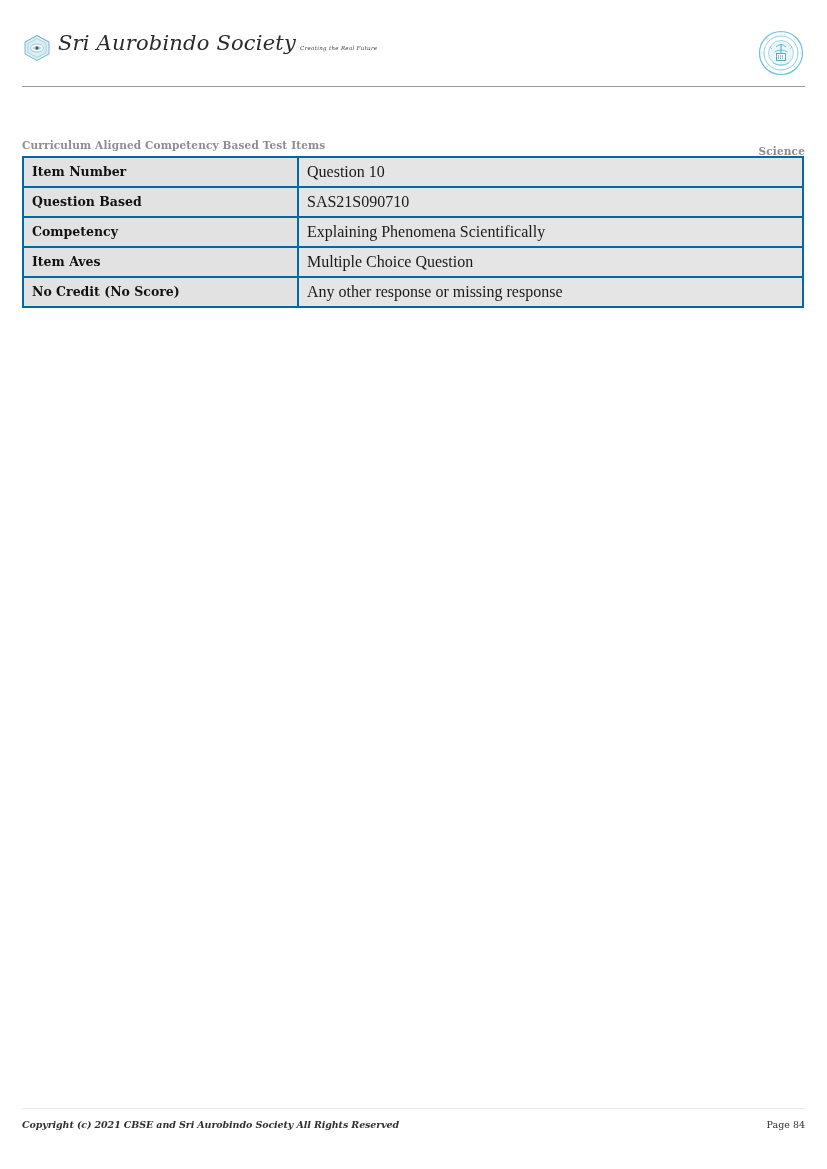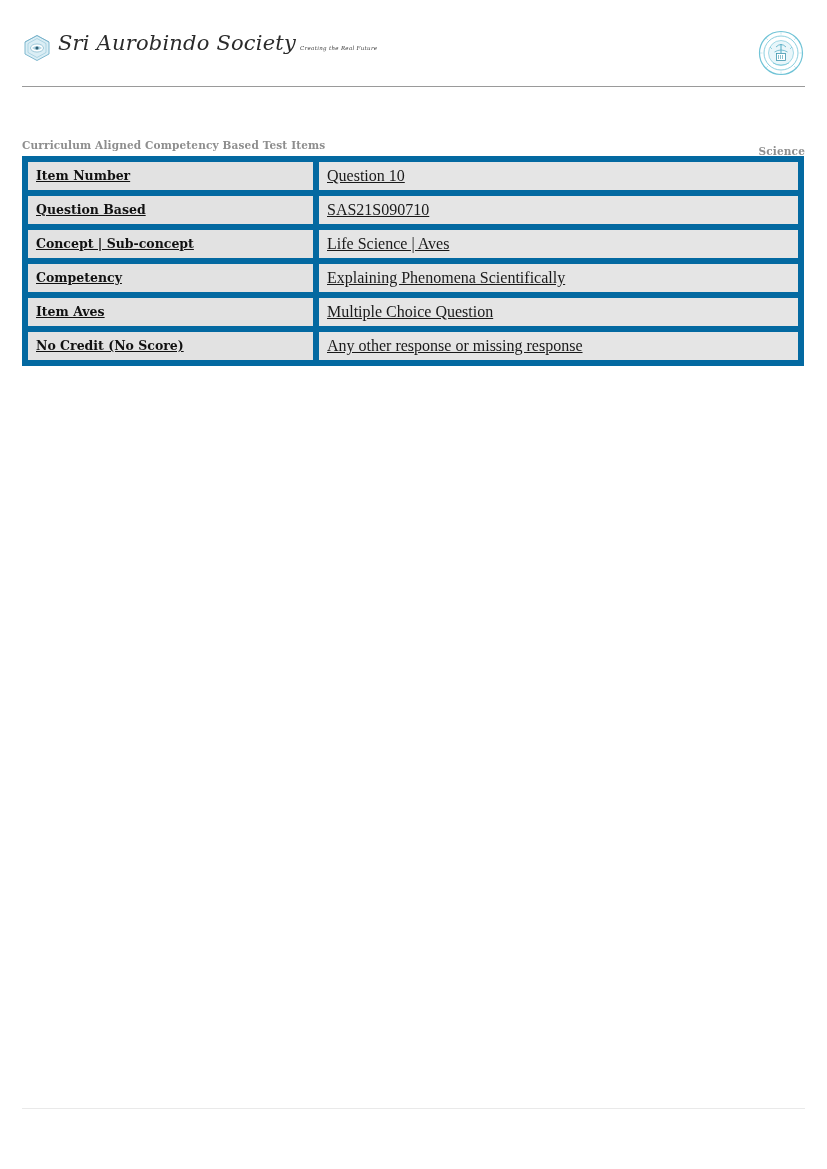--- a/index.html
+++ b/index.html
@@ -125,27 +125,26 @@
   .item-table {
     position: absolute;
     left: 22px;
     top: 156px;
     width: 782px;
     border-collapse: collapse;
     table-layout: fixed;
     border: 2px solid #1a1a1a;
   }
   .item-table td {
-    border: 6px solid #0369a1;
-    padding: 4px 20px 5px 8px;
+    border: 2px solid #0369a1;
+    padding: 4px 8px 5px 8px;
     vertical-align: middle;
     height: 18px;
     font-size: 14.5px;
     line-height: 19px;
-    text-decoration: underline;
   }
   .item-table td.label-cell {
     width: 257px;
     background: #e2e2e2;
     font-family: "DejaVu Serif", serif;
     font-weight: bold;
     font-size: 12.5px;
     color: #111111;
     border-right: 1px solid #5a5a5a;
   }
@@ -252,33 +251,33 @@
     <tbody>
       <tr>
         <td class="label-cell">Item Number</td>
         <td class="value-cell">Question 10</td>
       </tr>
       <tr>
         <td class="label-cell">Question Based</td>
         <td class="value-cell">SAS21S090710</td>
       </tr>
       <tr>
-        <td class="label-cell">Concept | Sub-concept</td>
-        <td class="value-cell">Life Science | Aves</td>
-      </tr>
-      <tr>
         <td class="label-cell">Competency</td>
         <td class="value-cell">Explaining Phenomena Scientifically</td>
       </tr>
       <tr>
         <td class="label-cell">Item Aves</td>
         <td class="value-cell">Multiple Choice Question</td>
       </tr>
       <tr>
         <td class="label-cell">No Credit (No Score)</td>
         <td class="value-cell">Any other response or missing response</td>
       </tr>
     </tbody>
   </table>
 
   <div class="footer-rule"></div>
+  <div class="footer">
+    <div class="footer-copyright">Copyright (c) 2021 CBSE and Sri Aurobindo Society All Rights Reserved</div>
+    <div class="footer-pagenum">Page 84</div>
+  </div>
 
 </div>
 
 </body></html>

